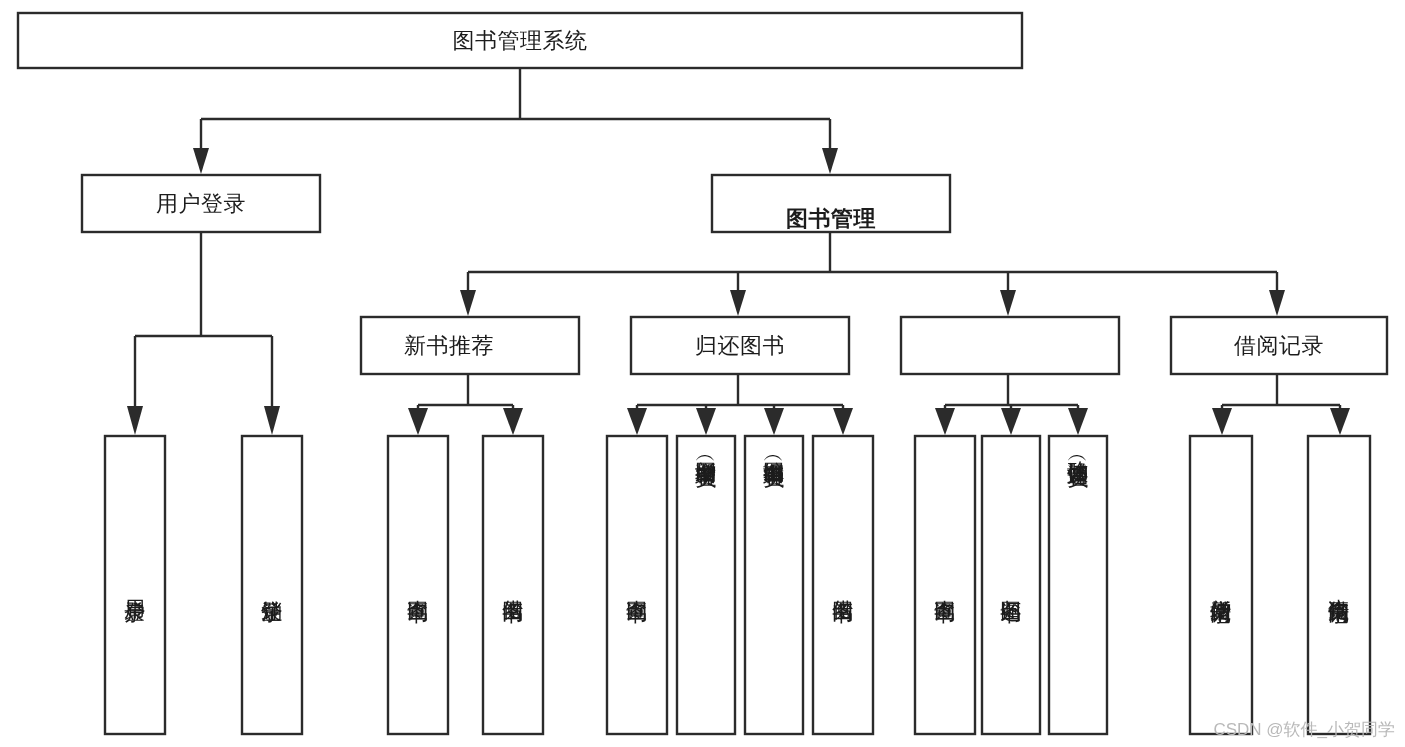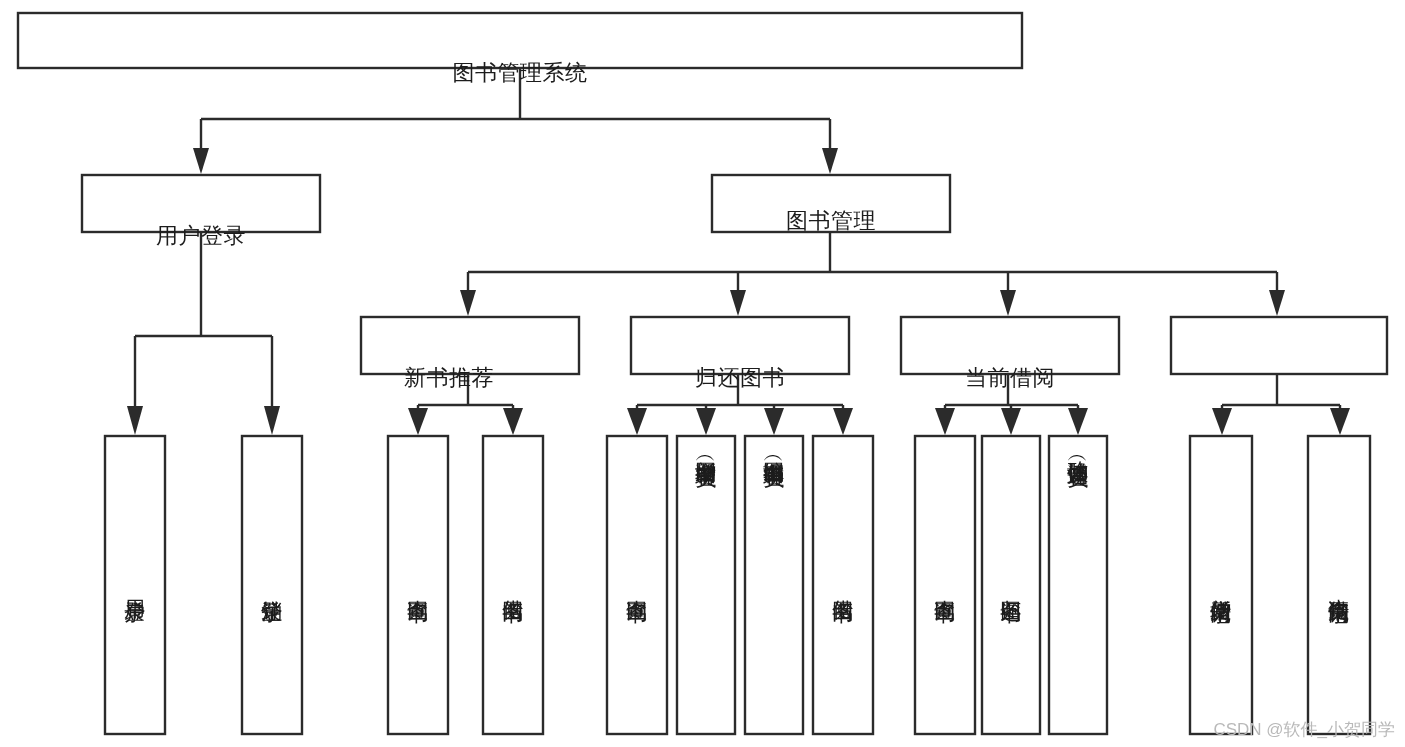--- a/index.html
+++ b/index.html
@@ -54,21 +54,20 @@
     line-height: 1.12;
     letter-spacing: 1px;
     white-space: nowrap;
   }
   .hlabel-wrap {
     position: absolute;
     display: flex;
     align-items: center;
     justify-content: center;
     pointer-events: none;
-    margin-top: 32px;
   }
   .hlabel-text {
     font-family: "Liberation Sans", "DejaVu Sans", sans-serif;
     font-size: 22px;
     color: #1c1c1c;
     white-space: nowrap;
     letter-spacing: 0.5px;
   }
   .watermark {
     position: absolute;
@@ -174,31 +173,31 @@
       <rect class="node-rect" x="1308" y="436" width="62" height="298"></rect>
     </g>
   </svg>
 
   <div class="hlabel-wrap" style="left:18px;top:13px;width:1004px;height:55px;">
     <span class="hlabel-text">图书管理系统</span>
   </div>
   <div class="hlabel-wrap" style="left:82px;top:175px;width:238px;height:57px;">
     <span class="hlabel-text">用户登录</span>
   </div>
-  <div class="hlabel-wrap" style="left:712px;top:163px;width:238px;height:52px;">
+  <div class="hlabel-wrap" style="left:712px;top:193px;width:238px;height:52px;font-weight:bold;">
     <span class="hlabel-text">图书管理</span>
   </div>
   <div class="hlabel-wrap" style="left:361px;top:317px;width:176px;height:57px;">
     <span class="hlabel-text">新书推荐</span>
   </div>
   <div class="hlabel-wrap" style="left:631px;top:317px;width:218px;height:57px;">
     <span class="hlabel-text">归还图书</span>
   </div>
-  <div class="hlabel-wrap" style="left:901px;top:317px;width:218px;height:57px;">
-    <span class="hlabel-text">当前借阅</span>
+  <div class="hlabel-wrap" style="left:1171px;top:317px;width:216px;height:57px;">
+    <span class="hlabel-text">借阅记录</span>
   </div>
 
   <div class="vlabel-wrap" style="left:105px;top:436px;width:60px;height:298px;">
     <span class="vlabel-text">用户登录</span>
   </div>
   <div class="vlabel-wrap" style="left:242px;top:436px;width:60px;height:298px;">
     <span class="vlabel-text">注销登录</span>
   </div>
   <div class="vlabel-wrap" style="left:388px;top:436px;width:60px;height:298px;">
     <span class="vlabel-text">查询图书</span>

